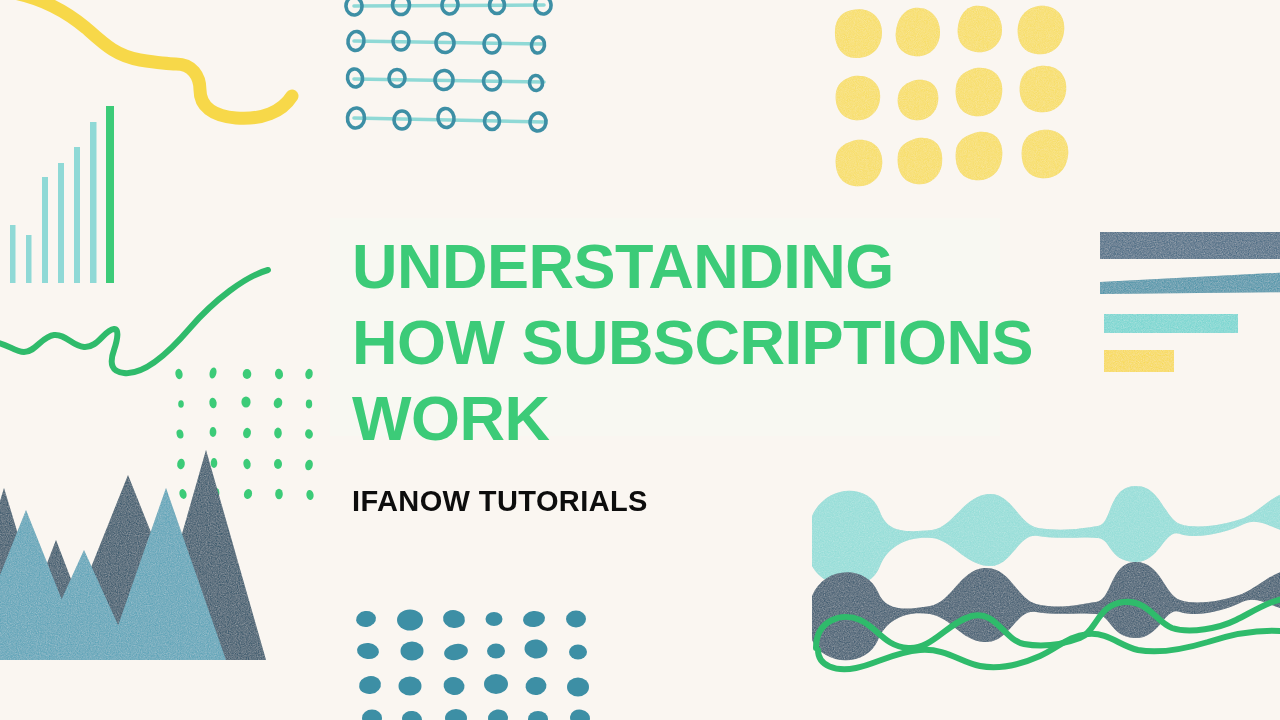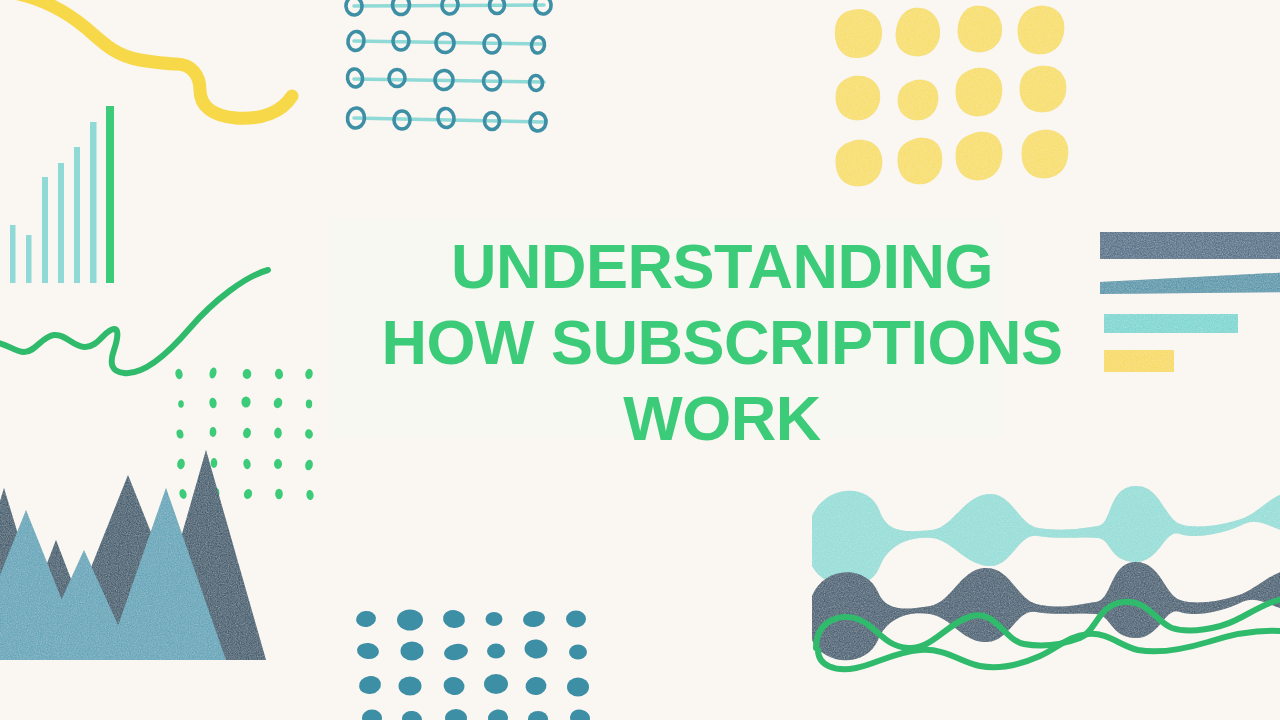--- a/index.html
+++ b/index.html
@@ -26,21 +26,20 @@
     height: 218px;
     background: #f8f8f2;
   }
 
   #title-block {
     position: absolute;
     left: 352px;
     top: 228px;
     width: 740px;
     z-index: 6;
-    text-align: center;
   }
   #headline {
     margin: 0;
     color: #3ccb78;
     font-size: 63px;
     line-height: 76px;
     font-weight: 700;
     letter-spacing: -0.5px;
     text-transform: uppercase;
     font-family: "Liberation Sans", sans-serif;
@@ -353,15 +352,16 @@
                C 348 184 376 178 396 172 C 420 164 450 158 480 162" fill="none" stroke="#2fbb6b" stroke-width="6" stroke-linecap="round" stroke-linejoin="round"></path>
     </svg>
   </div>
 
   <div id="title-panel"></div>
 
   <div id="title-block">
     <h1 id="headline">UNDERSTANDING
 HOW SUBSCRIPTIONS
 WORK</h1>
+    <p id="subtitle">IFANOW TUTORIALS</p>
   </div>
 
 </div>
 
 </body></html>

